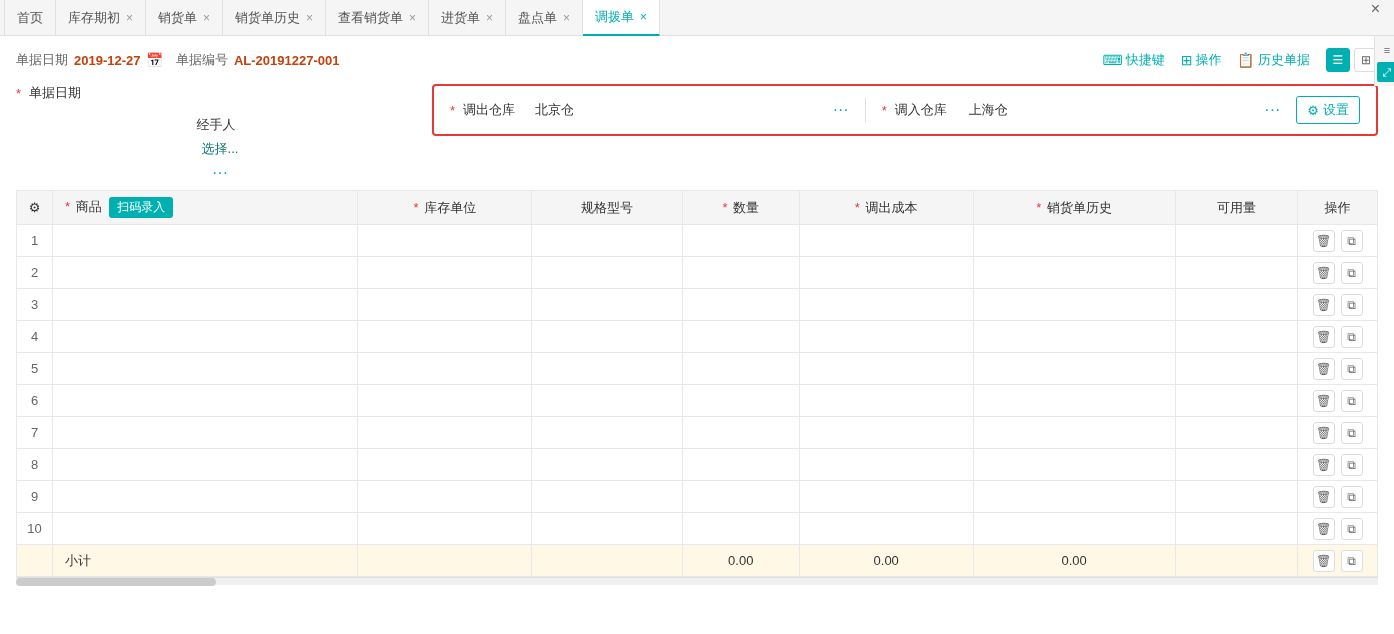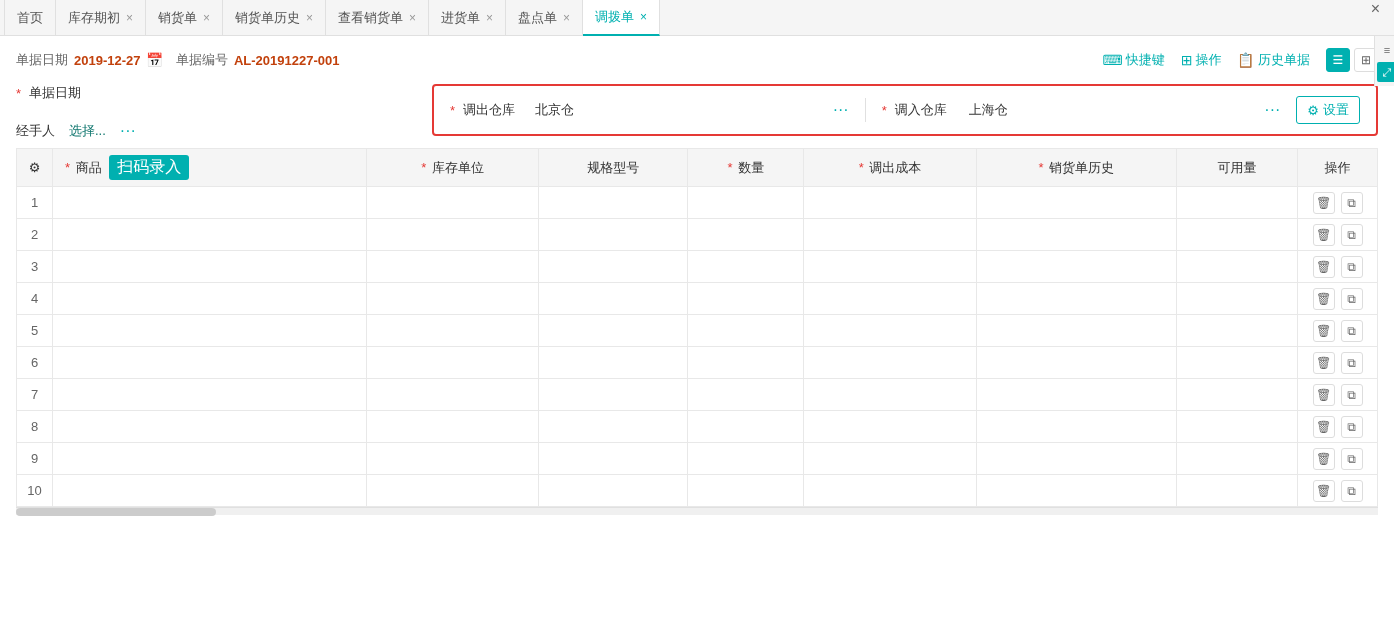--- a/index.html
+++ b/index.html
@@ -70,21 +70,21 @@
     .data-table td {
       border: 1px solid #e8e8e8; padding: 4px 8px; text-align: center;
       height: 32px; color: #333;
     }
     .data-table tr.subtotal td { background: #fff8e6; font-weight: 500; }
     .data-table td.row-num { color: #666; width: 36px; }
     .data-table th.product-col { text-align: left; padding-left: 12px; }
     .data-table td.product-col { text-align: left; padding-left: 12px; }
     .scan-btn {
       background: #00b0b0; color: #fff; border: none; border-radius: 3px;
-      padding: 2px 8px; font-size: 16px; cursor: pointer; margin-left: 4px;
+      padding: 2px 8px; font-size: 12px; cursor: pointer; margin-left: 4px;
     }
     .action-cell { display: flex; align-items: center; justify-content: center; gap: 6px; }
     .action-btn { border: 1px solid #ddd; border-radius: 3px; width: 22px; height: 22px; display: flex; align-items: center; justify-content: center; cursor: pointer; color: #666; font-size: 12px; background: #fff; }
 
     
     .side-panel {
       position: fixed; right: 0; top: 36px; width: 20px; display: flex; flex-direction: column; gap: 2px;
       background: #f5f5f5; border-left: 1px solid #e0e0e0; padding: 4px 2px;
     }
     .side-btn {
@@ -172,21 +172,21 @@
     </div>
   </div>
 
   <div style="display:flex; gap:16px; align-items:flex-start; margin-bottom:8px;">
 
     <div style="flex: 0 0 400px;">
       <div class="form-field">
         <span class="required-star">*</span>
         <span class="form-label">单据日期</span>
       </div>
-      <div class="form-field" style="margin-top:20px;">
+      <div class="form-field" style="margin-top:14px;flex-direction:column;">
         <span class="form-label">经手人</span>
         <span class="handler-placeholder" style="margin-left:8px;">选择...</span>
         <span class="field-more">···</span>
       </div>
     </div>
 
     <div class="form-right">
       <div class="warehouse-field">
         <span class="required-star">*</span>
         <span class="form-label">调出仓库</span>
@@ -395,20 +395,36 @@
       <td></td>
       <td></td>
       <td></td>
       <td>
         <div class="action-cell">
           <div class="action-btn">🗑</div>
           <div class="action-btn">⧉</div>
         </div>
       </td>
     </tr>
+          <tr class="subtotal">
+      <td colspan="1"></td>
+      <td class="product-col">小计</td>
+      <td></td>
+      <td></td>
+      <td>0.00</td>
+      <td>0.00</td>
+      <td>0.00</td>
+      <td></td>
+      <td>
+        <div class="action-cell">
+          <div class="action-btn">🗑</div>
+          <div class="action-btn">⧉</div>
+        </div>
+      </td>
+    </tr>
         </tbody>
     </table>
   </div>
 
   <div class="scroll-bar">
     <div class="scroll-thumb"></div>
   </div>
 </div>
 
 <div class="side-panel">

